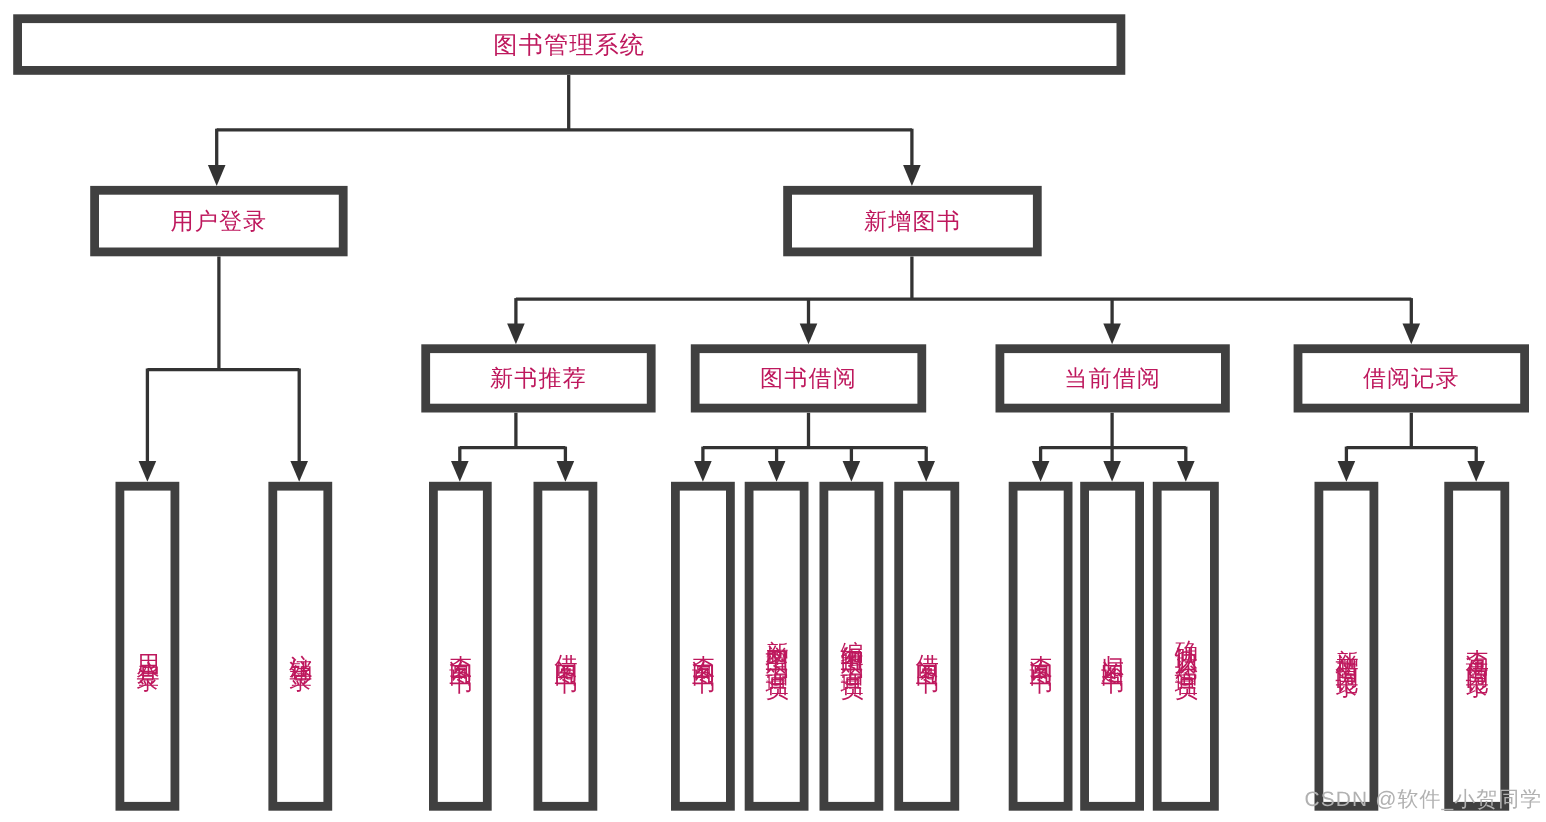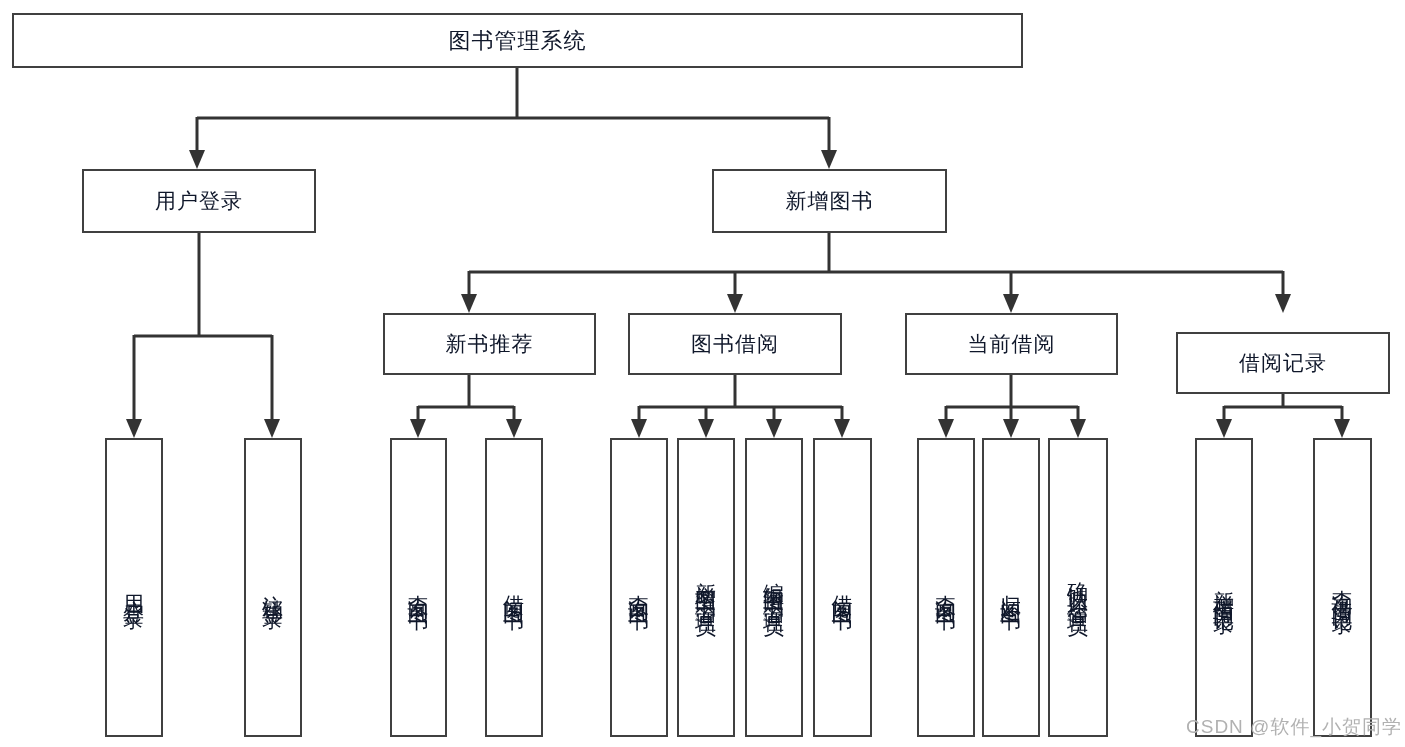--- a/index.html
+++ b/index.html
@@ -19,26 +19,26 @@
     position: absolute;
     left: 0;
     top: 0;
     width: 1405px;
     height: 747px;
     pointer-events: none;
   }
   .node {
     position: absolute;
     box-sizing: border-box;
-    border: 2px solid #404040;
+    border: 8px solid #404040;
     background: #ffffff;
     display: flex;
     align-items: center;
     justify-content: center;
-    color: #0f172a;
+    color: #be185d;
     font-size: 21px;
     letter-spacing: 1px;
     text-align: right;
     z-index: 2;
   }
   .node.root {
     font-size: 22px;
   }
   .leaf span {
     writing-mode: vertical-rl;
@@ -155,21 +155,21 @@
   </svg>
 
   <div class="node root" style="left:12px; top:13px; width:1011px; height:55px;">图书管理系统</div>
 
   <div class="node" style="left:82px; top:169px; width:234px; height:64px;">用户登录</div>
   <div class="node" style="left:712px; top:169px; width:235px; height:64px;">新增图书</div>
 
   <div class="node" style="left:363px; top:313px; width:213px; height:62px;margin-left:20px;">新书推荐</div>
   <div class="node" style="left:628px; top:313px; width:214px; height:62px;">图书借阅</div>
   <div class="node" style="left:905px; top:313px; width:213px; height:62px;">当前借阅</div>
-  <div class="node" style="left:1176px; top:313px; width:214px; height:62px;margin-top:19px;">借阅记录</div>
+  <div class="node" style="left:1176px; top:313px; width:214px; height:62px;">借阅记录</div>
 
   <div class="node leaf" style="left:105px; top:438px; width:58px; height:299px;">
       <span>用户登录</span>
     </div>
   <div class="node leaf" style="left:244px; top:438px; width:58px; height:299px;">
       <span>注销登录</span>
     </div>
 
   <div class="node leaf" style="left:390px; top:438px; width:57px; height:299px;">
       <span>查询图书</span>

